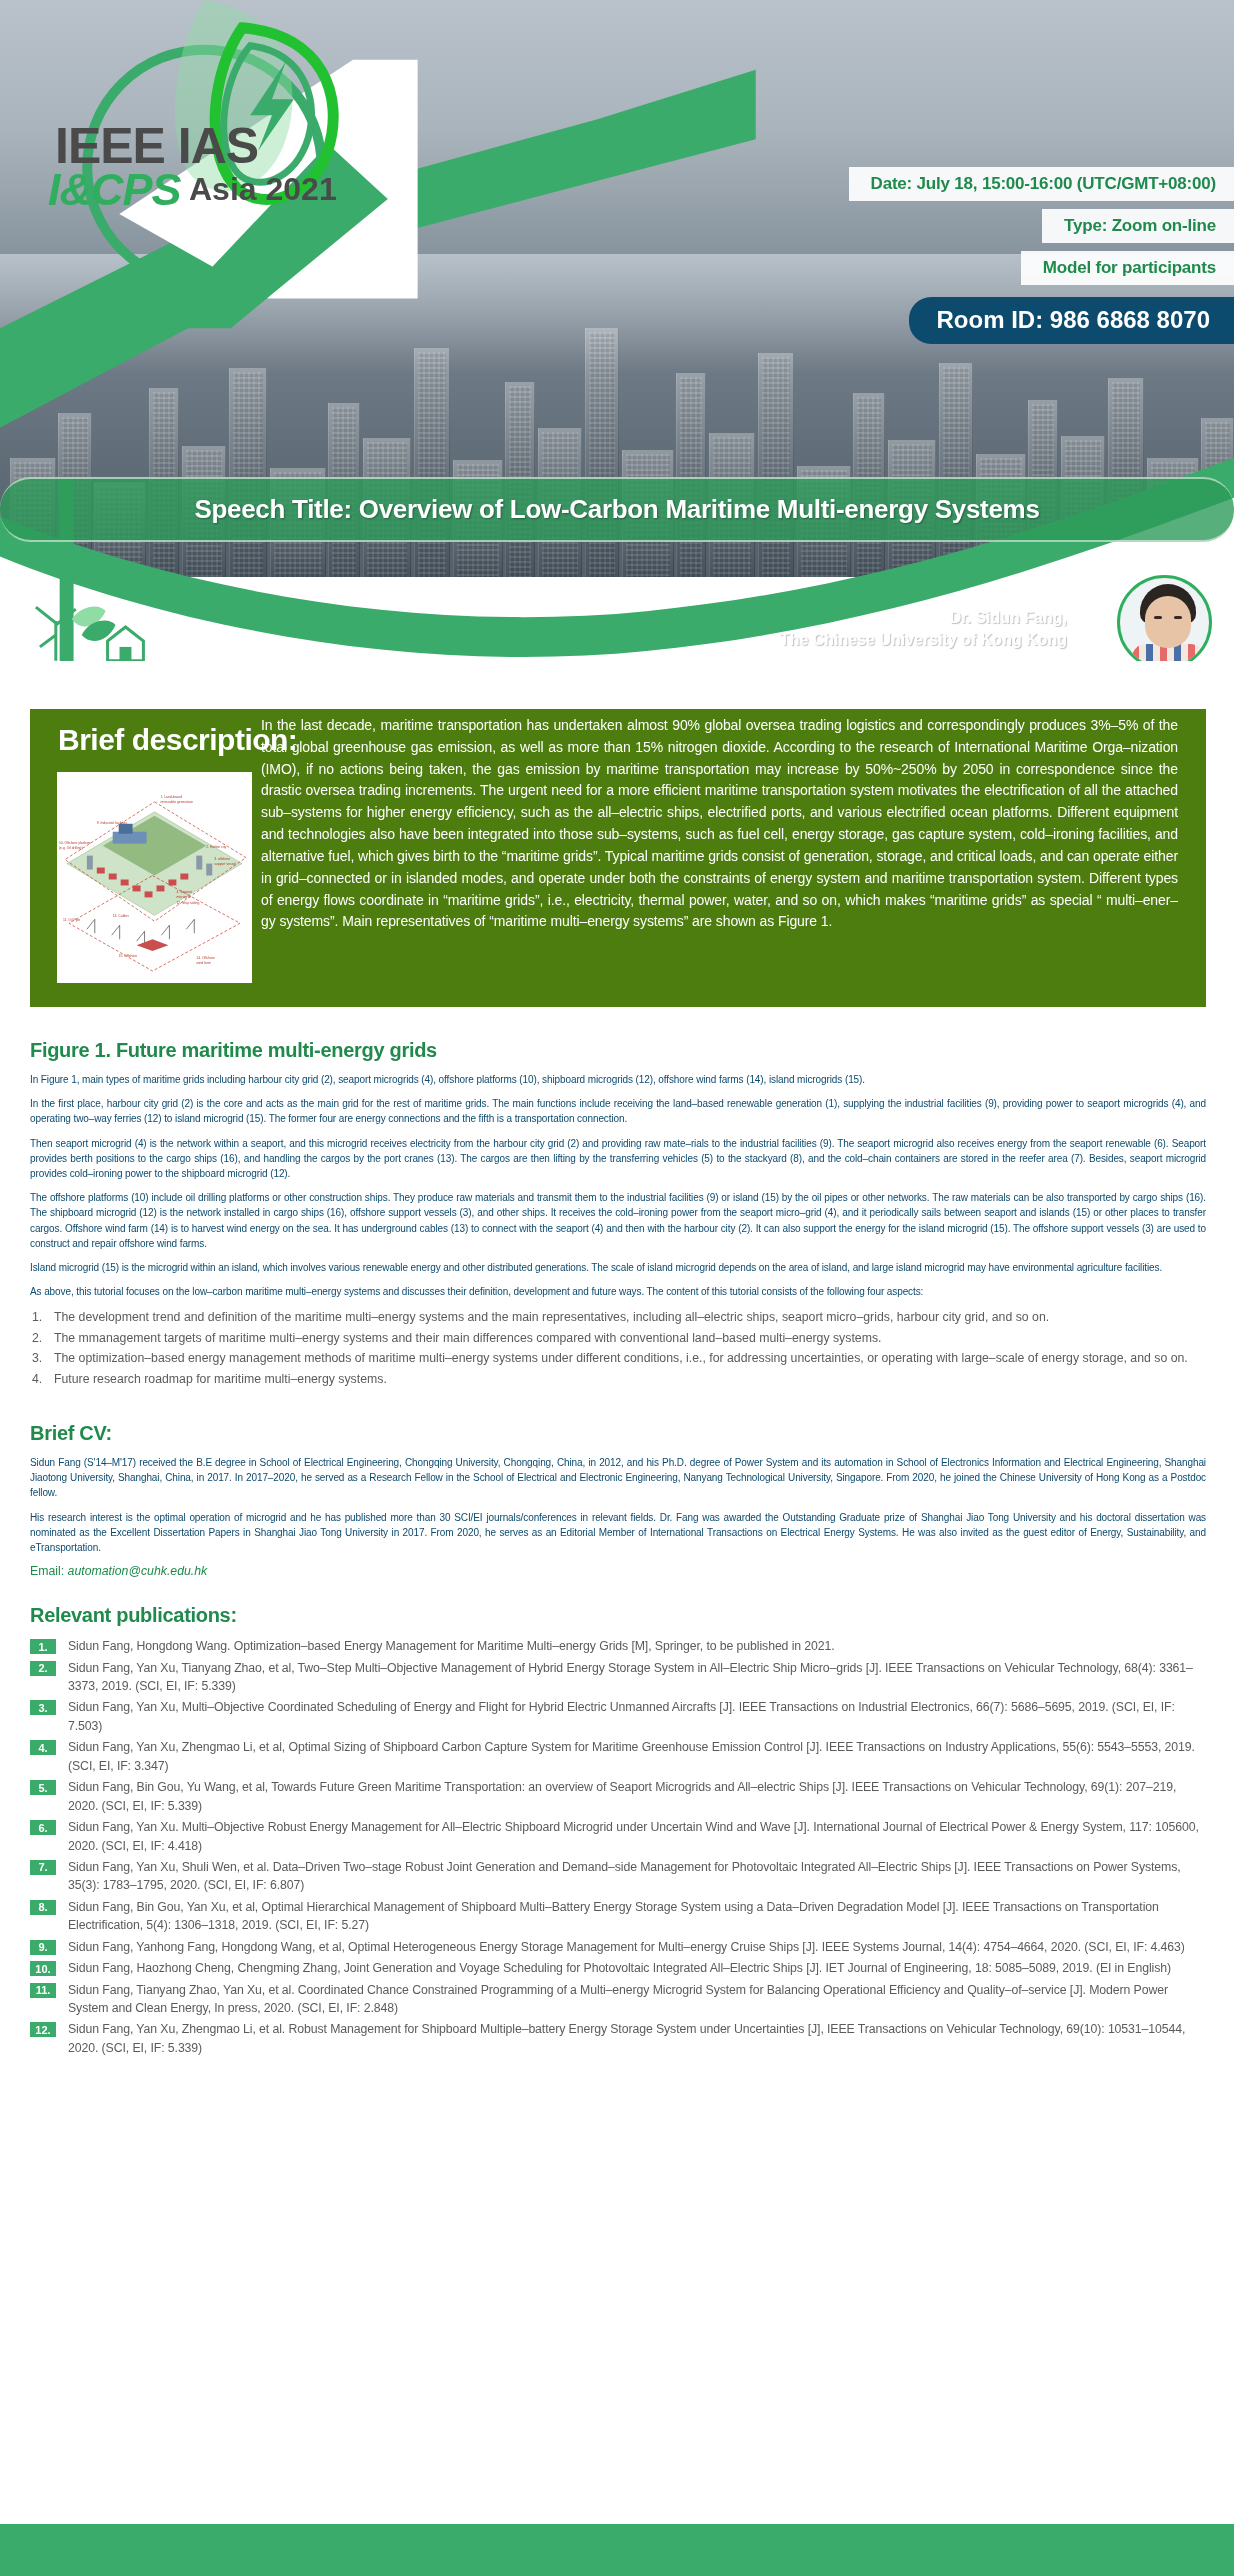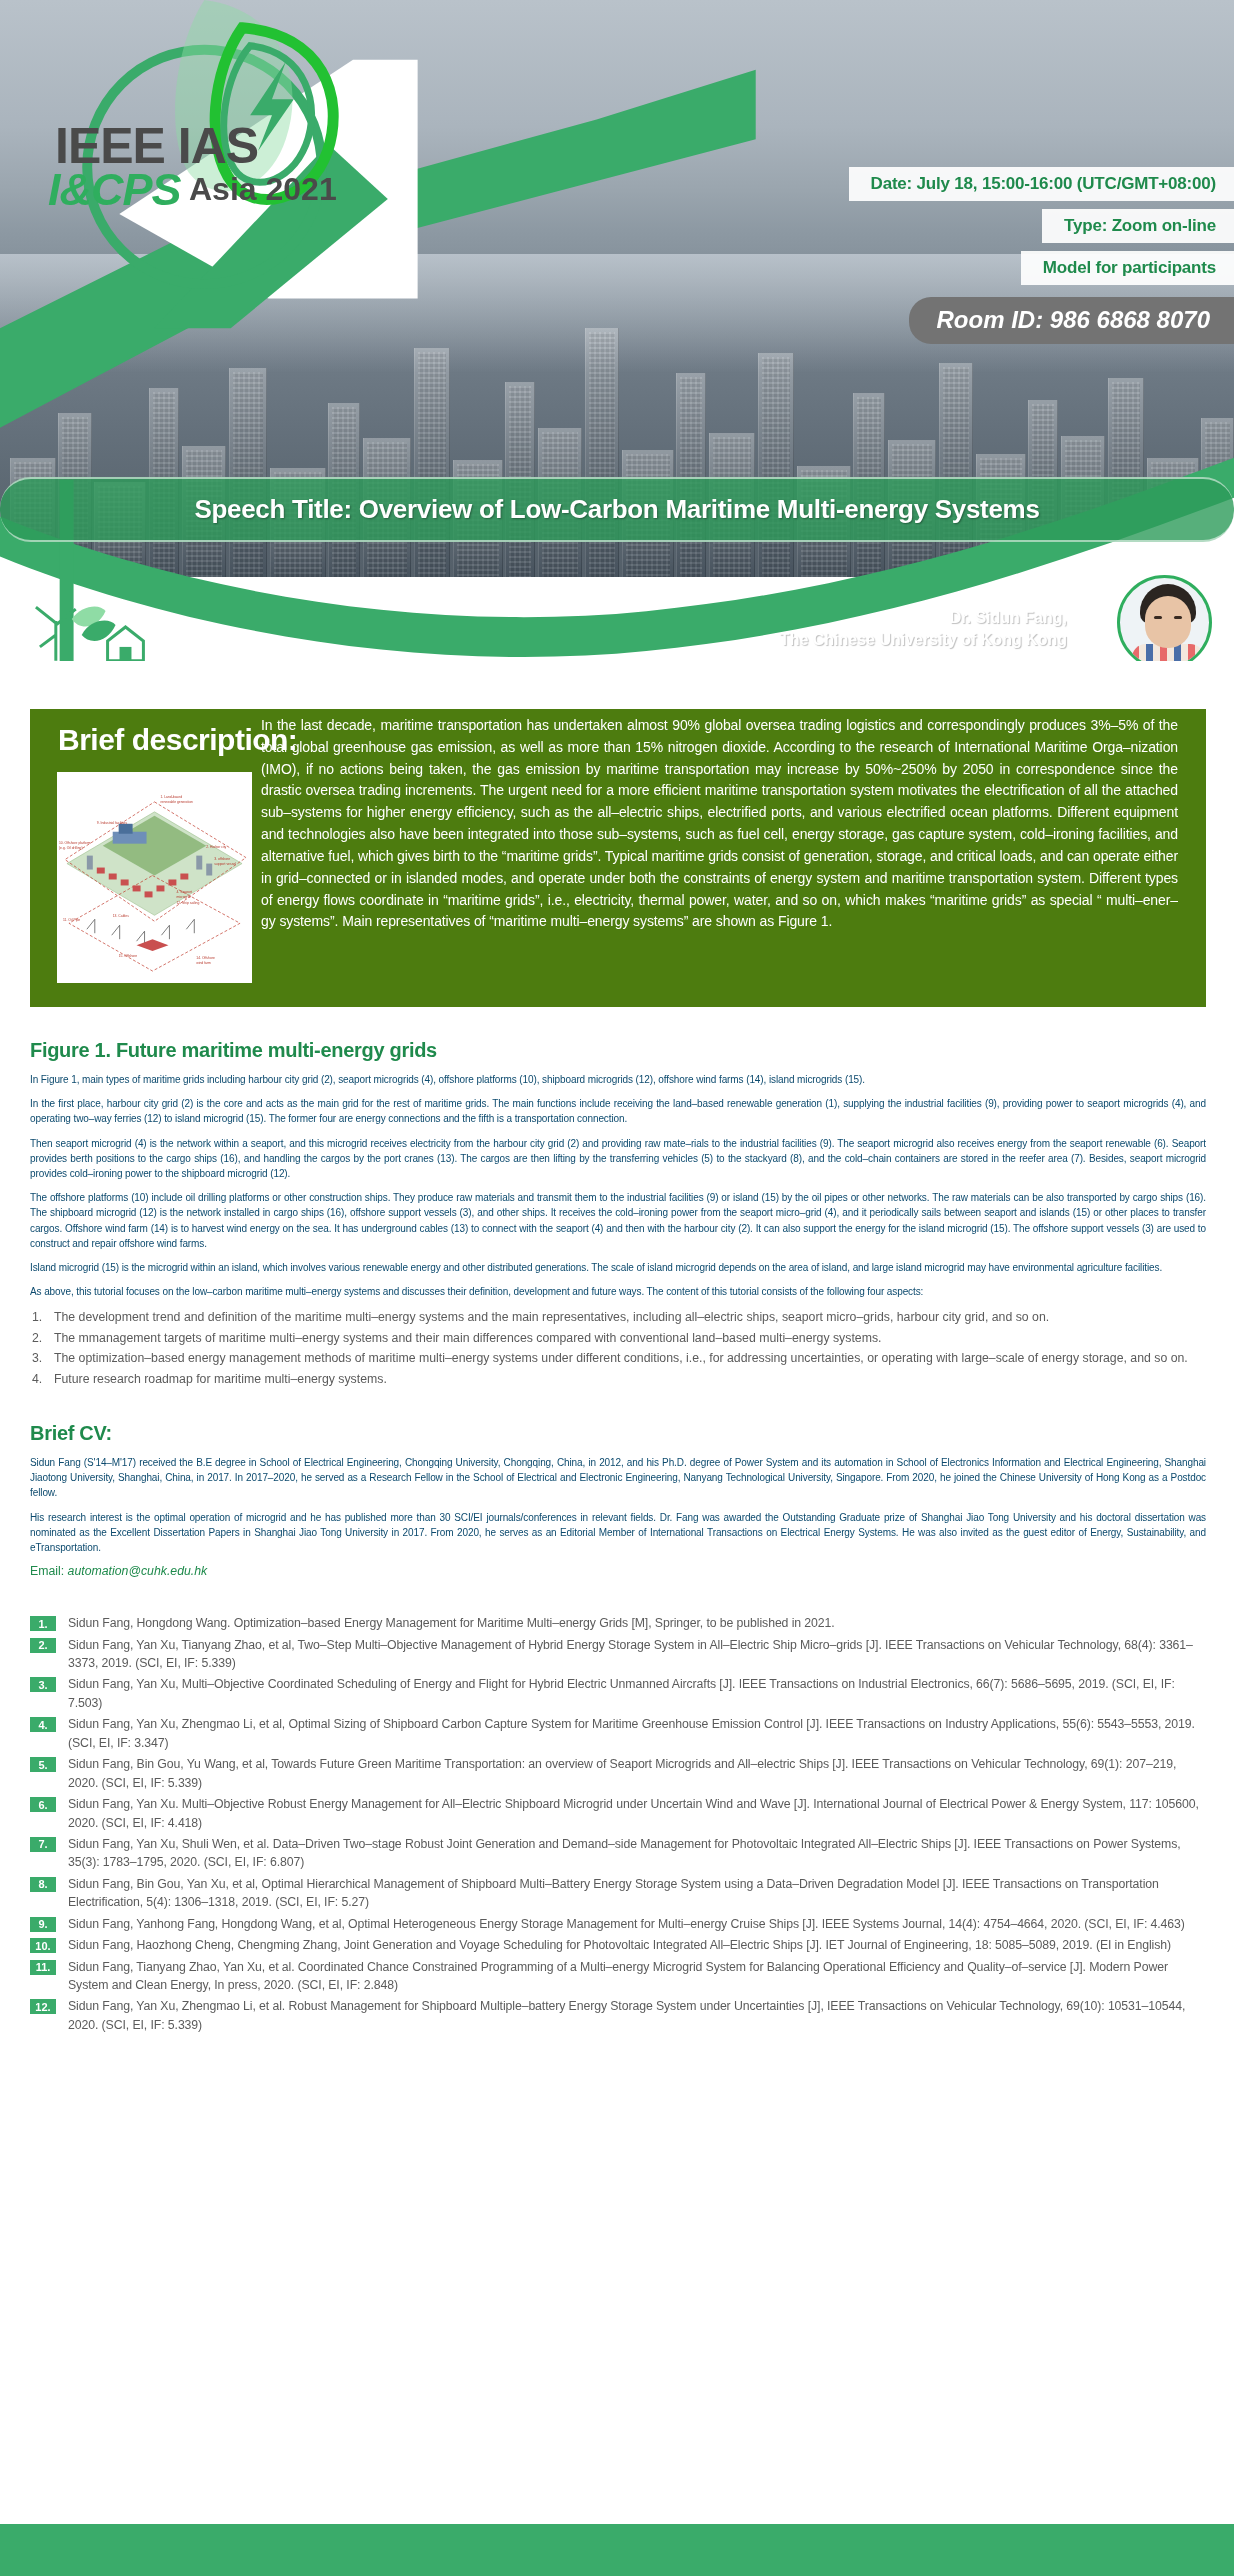--- a/index.html
+++ b/index.html
@@ -85,30 +85,29 @@
     background: rgba(255,255,255,0.92);
     color: #1f8a4c;
     font-weight: bold;
     font-size: 17px;
     padding: 7px 18px 7px 22px;
     text-align: right;
     white-space: nowrap;
     letter-spacing: -0.2px;
   }
   .room-pill {
-    background: #737373;
+    background: #0c4a6e;
     color: #ffffff;
     font-weight: bold;
     font-size: 24px;
     padding: 9px 24px 10px 28px;
     border-radius: 22px 0 0 22px;
     margin-top: 4px;
     letter-spacing: 0px;
     white-space: nowrap;
-    font-style: italic;
   }
 
   
   .title-band {
     position: absolute; left: 0; top: 477px; width: 1234px; height: 65px;
     background: rgba(45,155,90,0.80);
     z-index: 7;
     display: flex; align-items: center; justify-content: center;
     border-top: 2px solid rgba(255,255,255,0.55);
     border-bottom: 2px solid rgba(255,255,255,0.55);
@@ -388,20 +387,21 @@
   <h2 class="sec">Brief CV:</h2>
   <p class="para">Sidun Fang (S'14–M'17) received the B.E degree in School of Electrical Engineering, Chongqing University, Chongqing, China, in 2012, and his Ph.D. degree of Power System and its automation in School of Electronics Information and Electrical Engineering, Shanghai Jiaotong University, Shanghai, China, in 2017. In 2017–2020, he served as a Research Fellow in the School of Electrical and Electronic Engineering, Nanyang Technological University, Singapore. From 2020, he joined the Chinese University of Hong Kong as a Postdoc fellow.</p>
   <p class="para">His research interest is the optimal operation of microgrid and he has published more than 30 SCI/EI journals/conferences in relevant fields. Dr. Fang was awarded the Outstanding Graduate prize of Shanghai Jiao Tong University and his doctoral dissertation was nominated as the Excellent Dissertation Papers in Shanghai Jiao Tong University in 2017. From 2020, he serves as an Editorial Member of International Transactions on Electrical Energy Systems. He was also invited as the guest editor of Energy, Sustainability, and eTransportation.</p>
   <div class="email-line">
     <span>Email:</span>
     <span class="addr">automation@cuhk.edu.hk</span>
   </div>
 
   <div class="cv-gap"></div>
 
+  <h2 class="sec">Relevant publications:</h2>
 
   <div class="pubs">
     <div class="pub-row">
       <div class="pub-num">1.</div>
       <div class="pub-txt">Sidun Fang, Hongdong Wang. Optimization–based Energy Management for Maritime Multi–energy Grids [M], Springer, to be published in 2021.</div>
     </div>
     <div class="pub-row">
       <div class="pub-num">2.</div>
       <div class="pub-txt">Sidun Fang, Yan Xu, Tianyang Zhao, et al, Two–Step Multi–Objective Management of Hybrid Energy Storage System in All–Electric Ship Micro–grids [J]. IEEE Transactions on Vehicular Technology, 68(4): 3361–3373, 2019. (SCI, EI, IF: 5.339)</div>
     </div>

